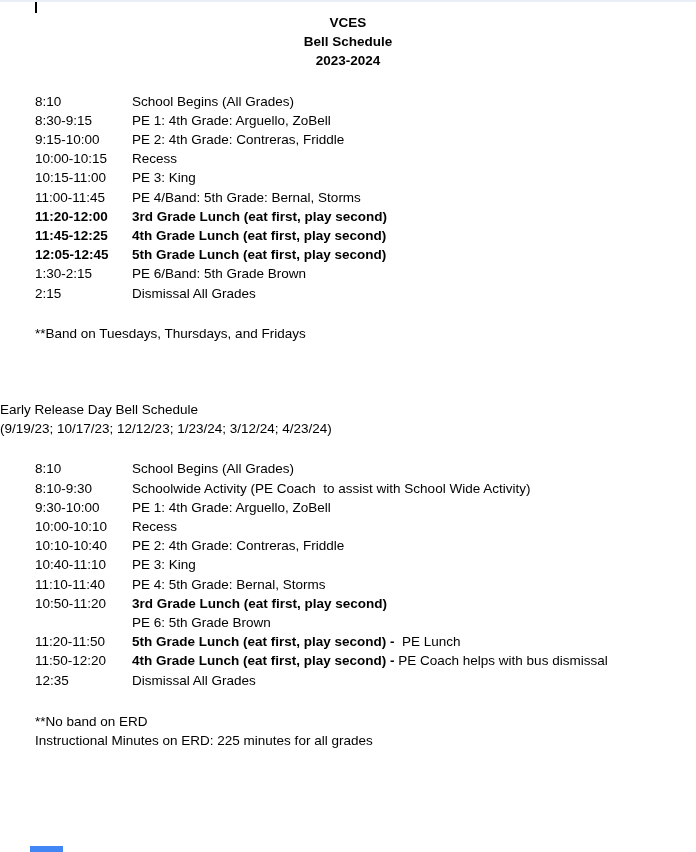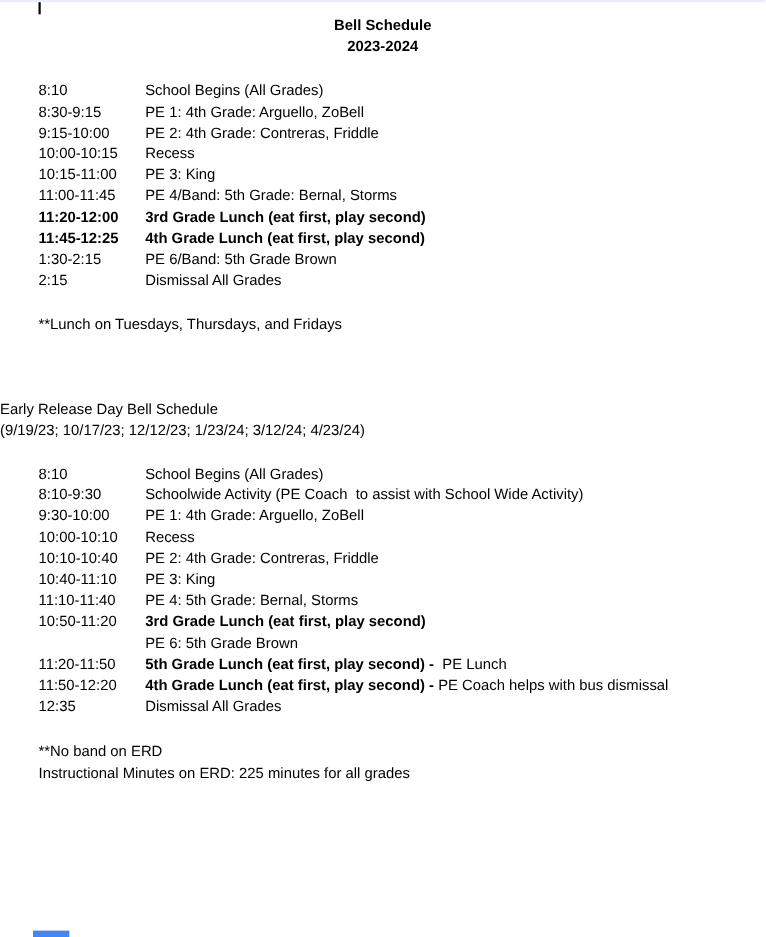--- a/index.html
+++ b/index.html
@@ -46,39 +46,41 @@
 </head>
 <body>
 
 <div class="page">
 
   <div class="top-edge" style="background: rgb(233, 238, 247);"></div>
 
   <div class="text-cursor"></div>
 
   <header class="title-block">
+      <div>VCES</div>
       <div>Bell Schedule</div>
       <div>2023-2024</div>
     </header>
 
   <section>
     <div class="rows rows-1">
         <div class="row"><span class="time">8:10</span><span class="activity">School Begins (All Grades)</span></div>
         <div class="row"><span class="time">8:30-9:15</span><span class="activity">PE 1: 4th Grade: Arguello, ZoBell</span></div>
         <div class="row"><span class="time">9:15-10:00</span><span class="activity">PE 2: 4th Grade: Contreras, Friddle</span></div>
         <div class="row"><span class="time">10:00-10:15</span><span class="activity">Recess</span></div>
         <div class="row"><span class="time">10:15-11:00</span><span class="activity">PE 3: King</span></div>
         <div class="row"><span class="time">11:00-11:45</span><span class="activity">PE 4/Band: 5th Grade: Bernal, Storms</span></div>
         <div class="row"><span class="time bold">11:20-12:00</span><span class="activity bold">3rd Grade Lunch (eat first, play second)</span></div>
         <div class="row"><span class="time bold">11:45-12:25</span><span class="activity bold">4th Grade Lunch (eat first, play second)</span></div>
+        <div class="row"><span class="time bold">12:05-12:45</span><span class="activity bold">5th Grade Lunch (eat first, play second)</span></div>
         <div class="row"><span class="time">1:30-2:15</span><span class="activity">PE 6/Band: 5th Grade Brown</span></div>
         <div class="row"><span class="time">2:15</span><span class="activity">Dismissal All Grades</span></div>
       </div>
     <div class="notes">
-        <div>**Lunch on Tuesdays, Thursdays, and Fridays</div>
+        <div>**Band on Tuesdays, Thursdays, and Fridays</div>
       </div>
   </section>
 
   <header class="heading-block">
       <div>Early Release Day Bell Schedule</div>
       <div>(9/19/23; 10/17/23; 12/12/23; 1/23/24; 3/12/24; 4/23/24)</div>
     </header>
 
   <section>
     <div class="rows rows-2">

